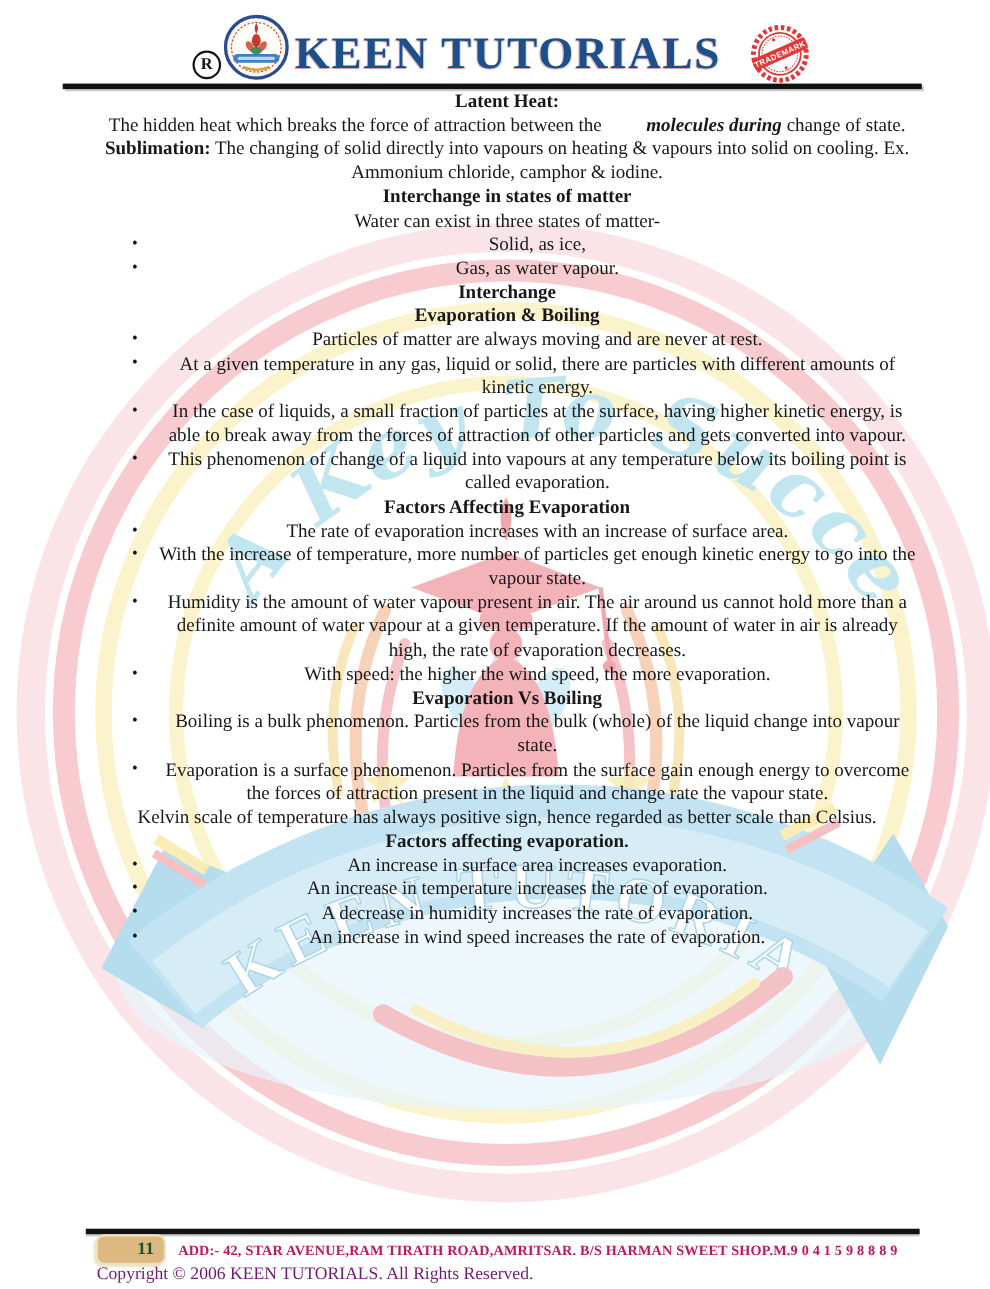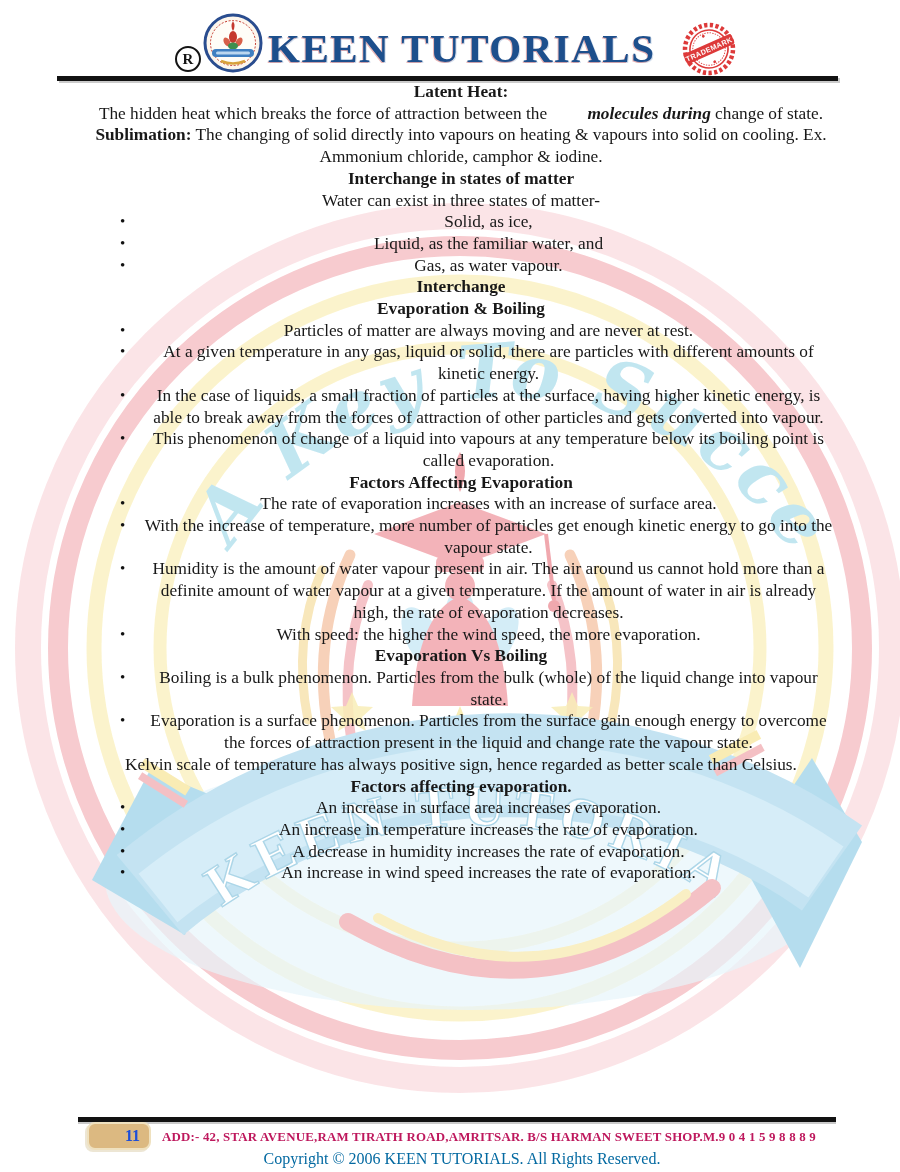--- a/index.html
+++ b/index.html
@@ -42,30 +42,30 @@
   }
   
   .footer{position:absolute;left:0;top:1110px;width:900px;height:62px;z-index:3;}
   .rule-bottom{
     position:absolute;left:78px;top:7px;width:758px;height:5px;background:#121212;
     box-shadow:0 2px 0 rgba(150,150,150,.5);
   }
   .page-badge{
     position:absolute;left:87px;top:12px;width:64px;height:28px;background:#dcb981;
     border:2px solid #efe1bf;border-radius:8px;box-sizing:border-box;
-    color:#1d4ed8;font-weight:bold;font-size:16px;text-align:right;
+    color:#14532d;font-weight:bold;font-size:16px;text-align:right;
     padding:3px 9px 0 0;box-shadow:-2px 2px 0 rgba(220,205,170,.5);
   }
   .address{
     position:absolute;left:162px;top:20px;width:674px;
     font-weight:bold;font-size:12.9px;color:#be185d;white-space:nowrap;letter-spacing:.2px;
   }
   .copyright{
-    position:absolute;left:88px;top:40px;width:748px;text-align:center;
-    color:#0369a1;font-size:16px;
+    position:absolute;left:88px;top:40px;width:748px;
+    color:#701a75;font-size:16px;
   }
 </style>
 </head>
 <body>
 
 <div class="page">
 
   <svg class="watermark" viewBox="0 0 900 1172" xmlns="http://www.w3.org/2000/svg">
     <g opacity="0.85">
 
@@ -168,21 +168,20 @@
   <div class="rule-top"></div>
 
   <div class="doc">
       <p><span class="b">Latent Heat:</span></p>
       <p><span>The hidden heat which breaks the force of attraction between the </span><span class="bi">molecules during</span><span> change of state.</span></p>
       <p><span class="b">Sublimation:</span><span> The changing of solid directly into vapours on heating &amp; vapours into solid on cooling. Ex. Ammonium chloride, camphor &amp; iodine.</span></p>
       <p><span class="b">Interchange in states of matter</span></p>
       <p><span>Water can exist in three states of matter-</span></p>
       <ul>
         <li>Solid, as ice,</li>
-        <li>Liquid, as the familiar water, and</li>
         <li>Gas, as water vapour.</li>
       </ul>
       <p><span class="b">Interchange</span></p>
       <p><span class="b">Evaporation &amp; Boiling</span></p>
       <ul>
         <li>Particles of matter are always moving and are never at rest.</li>
         <li>At a given temperature in any gas, liquid or solid, there are particles with different amounts of kinetic energy.</li>
         <li>In the case of liquids, a small fraction of particles at the surface, having higher kinetic energy, is able to break away from the forces of attraction of other particles and gets converted into vapour.</li>
         <li>This phenomenon of change of a liquid into vapours at any temperature below its boiling point is called evaporation.</li>
       </ul>

